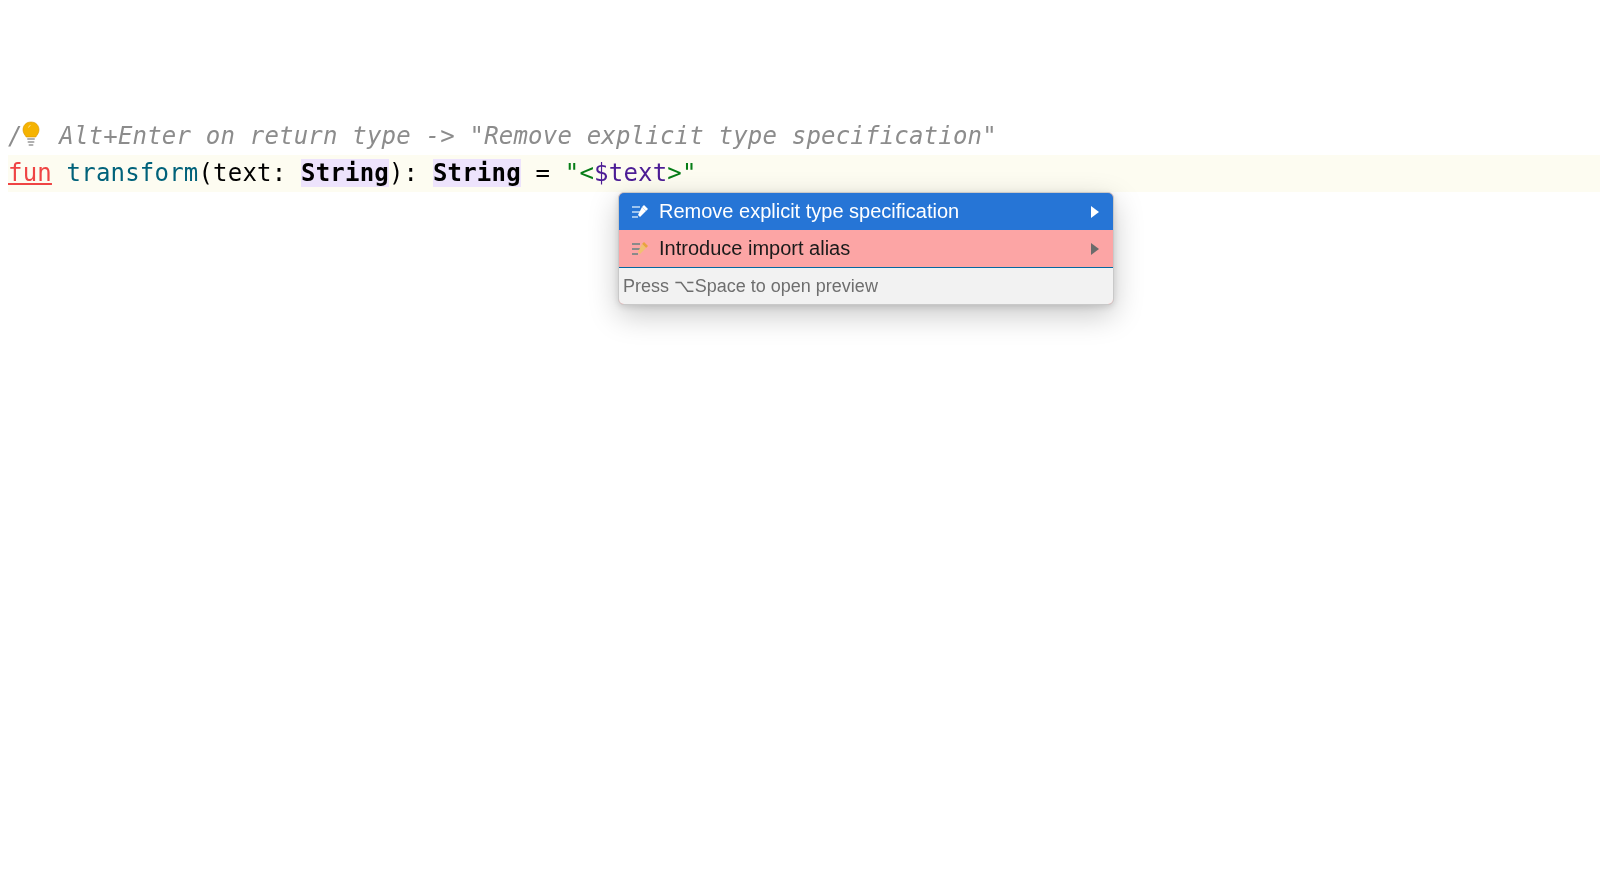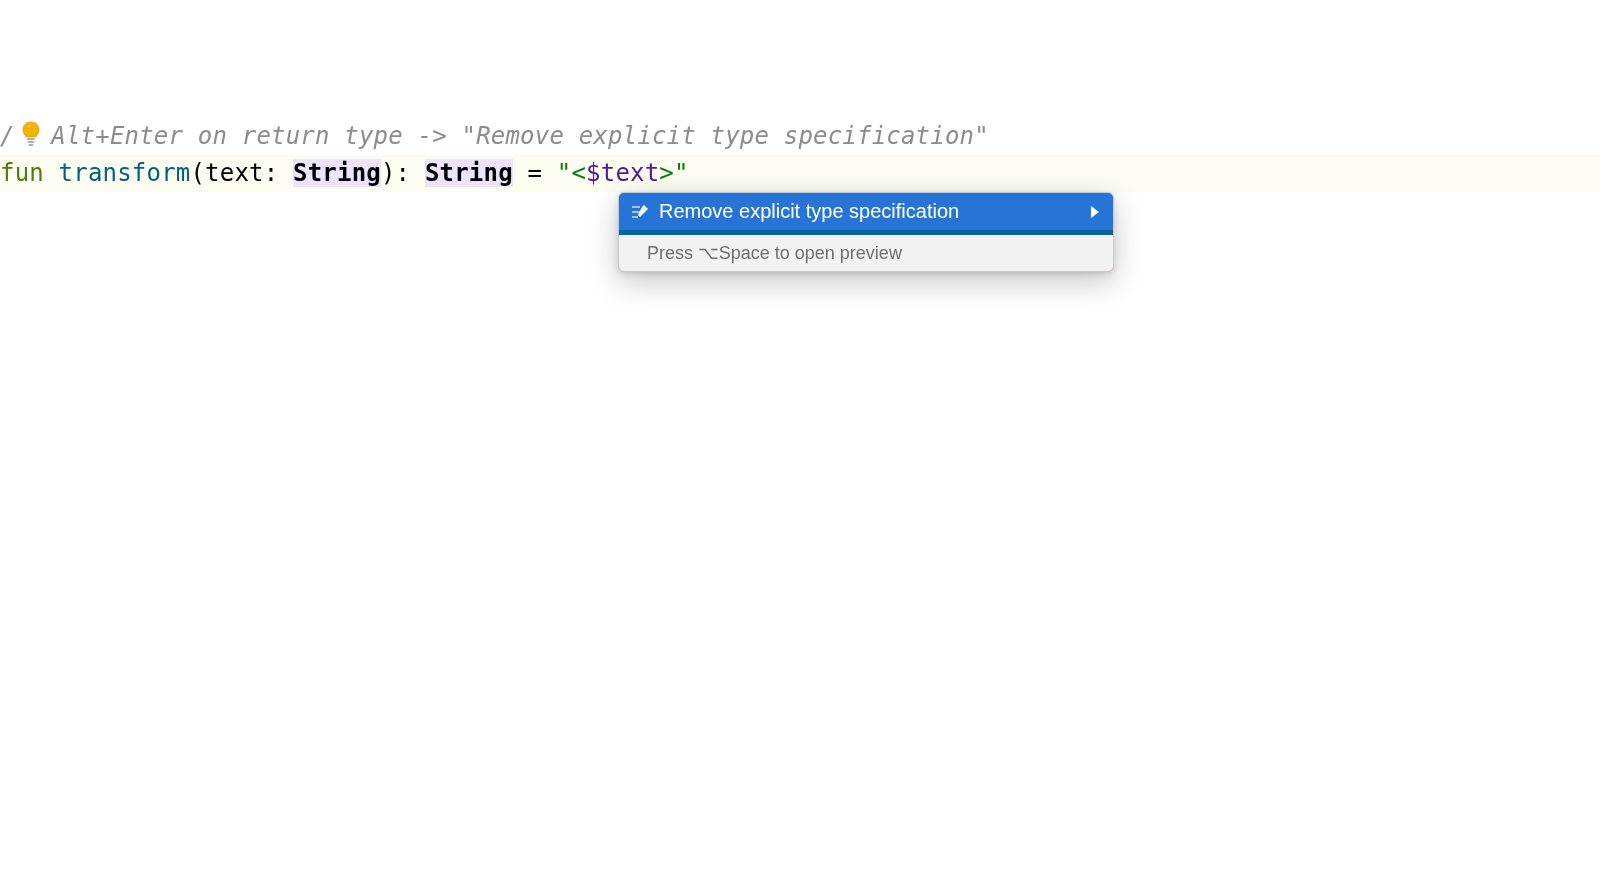--- a/index.html
+++ b/index.html
@@ -8,35 +8,36 @@
       font-size: 24px;
       background: #ffffff;
       width: 1600px;
       height: 880px;
       position: relative;
       overflow: hidden;
     }
 
     .editor-area {
       padding-top: 118px;
+      padding-left: 8px;
       border-radius: 14px;
     }
 
     .code-line {
       white-space: pre;
       line-height: 1.55;
       letter-spacing: 0.2px;
     }
 
     .code-line.highlighted {
       background: #fdfcf1;
     }
 
     .comment { color: #8c8c8c; font-style: italic; }
-    .keyword { color: #4d7c0f; }
+    .keyword { color: #ef4444; text-decoration: underline; }
     .func-name { color: #00627A; margin-top: 40px; }
     .plain   { color: #000000; }
     .type    { color: #000000; }
     .usage-hl { background: #ede3fc; font-weight: bold; }
     .string  { color: #067D17; }
     .string-interp  { color: #4c1d95; }
 
     .bulb-icon {
       position: absolute;
       left: 20px;
@@ -87,22 +88,22 @@
     }
 
     .intent-icon {
       width: 18px; height: 18px;
       position: relative;
       flex-shrink: 0;
     }
 
     .popup-footer {
       background: #f2f2f2;
-      border-top: 5px solid #0369a1;
-      padding: 7px 28px;
+      border-top: 1px solid #0369a1;
+      padding: 7px 4px;
       font-size: 18px;
       color: #6e6e6e;
       font-family: -apple-system, 'Helvetica Neue', Arial, sans-serif;
     }
   </style>
 </head>
 <body>
 
 <div class="editor-area">
   <div class="code-line"><span class="comment">/</span><span style="display:inline-block;width:22px;"></span><span class="comment"> Alt+Enter on return type -&gt; "Remove explicit type specification"</span></div>
@@ -126,14 +127,27 @@
         <rect x="1" y="3" width="8" height="2" fill="#9ec4ef"></rect>
         <rect x="1" y="8" width="12" height="2" fill="#9ec4ef"></rect>
         <rect x="1" y="13" width="6" height="2" fill="#9ec4ef"></rect>
         <path d="M13 2 L17 6 L15 8 L11 4 Z" fill="#ffffff"></path>
         <path d="M11 4 L15 8 L9 14 L7 12 Z" fill="#ffffff"></path>
       </svg>
     </span>
     <span class="label">Remove explicit type specification</span>
     <span class="arrow"></span>
   </div>
+  <div class="popup-item">
+    <span class="intent-icon">
+      <svg viewBox="0 0 18 18" width="18" height="18">
+        <rect x="1" y="3" width="8" height="2" fill="#8a8a8a"></rect>
+        <rect x="1" y="8" width="12" height="2" fill="#8a8a8a"></rect>
+        <rect x="1" y="13" width="6" height="2" fill="#8a8a8a"></rect>
+        <path d="M13 2 L17 6 L15 8 L11 4 Z" fill="#e8a33d"></path>
+        <path d="M11 4 L15 8 L9 14 L7 12 Z" fill="#f0c070"></path>
+      </svg>
+    </span>
+    <span class="label">Introduce import alias</span>
+    <span class="arrow"></span>
+  </div>
   <div class="popup-footer">Press ⌥Space to open preview</div>
 </div>
 
 </body></html>

